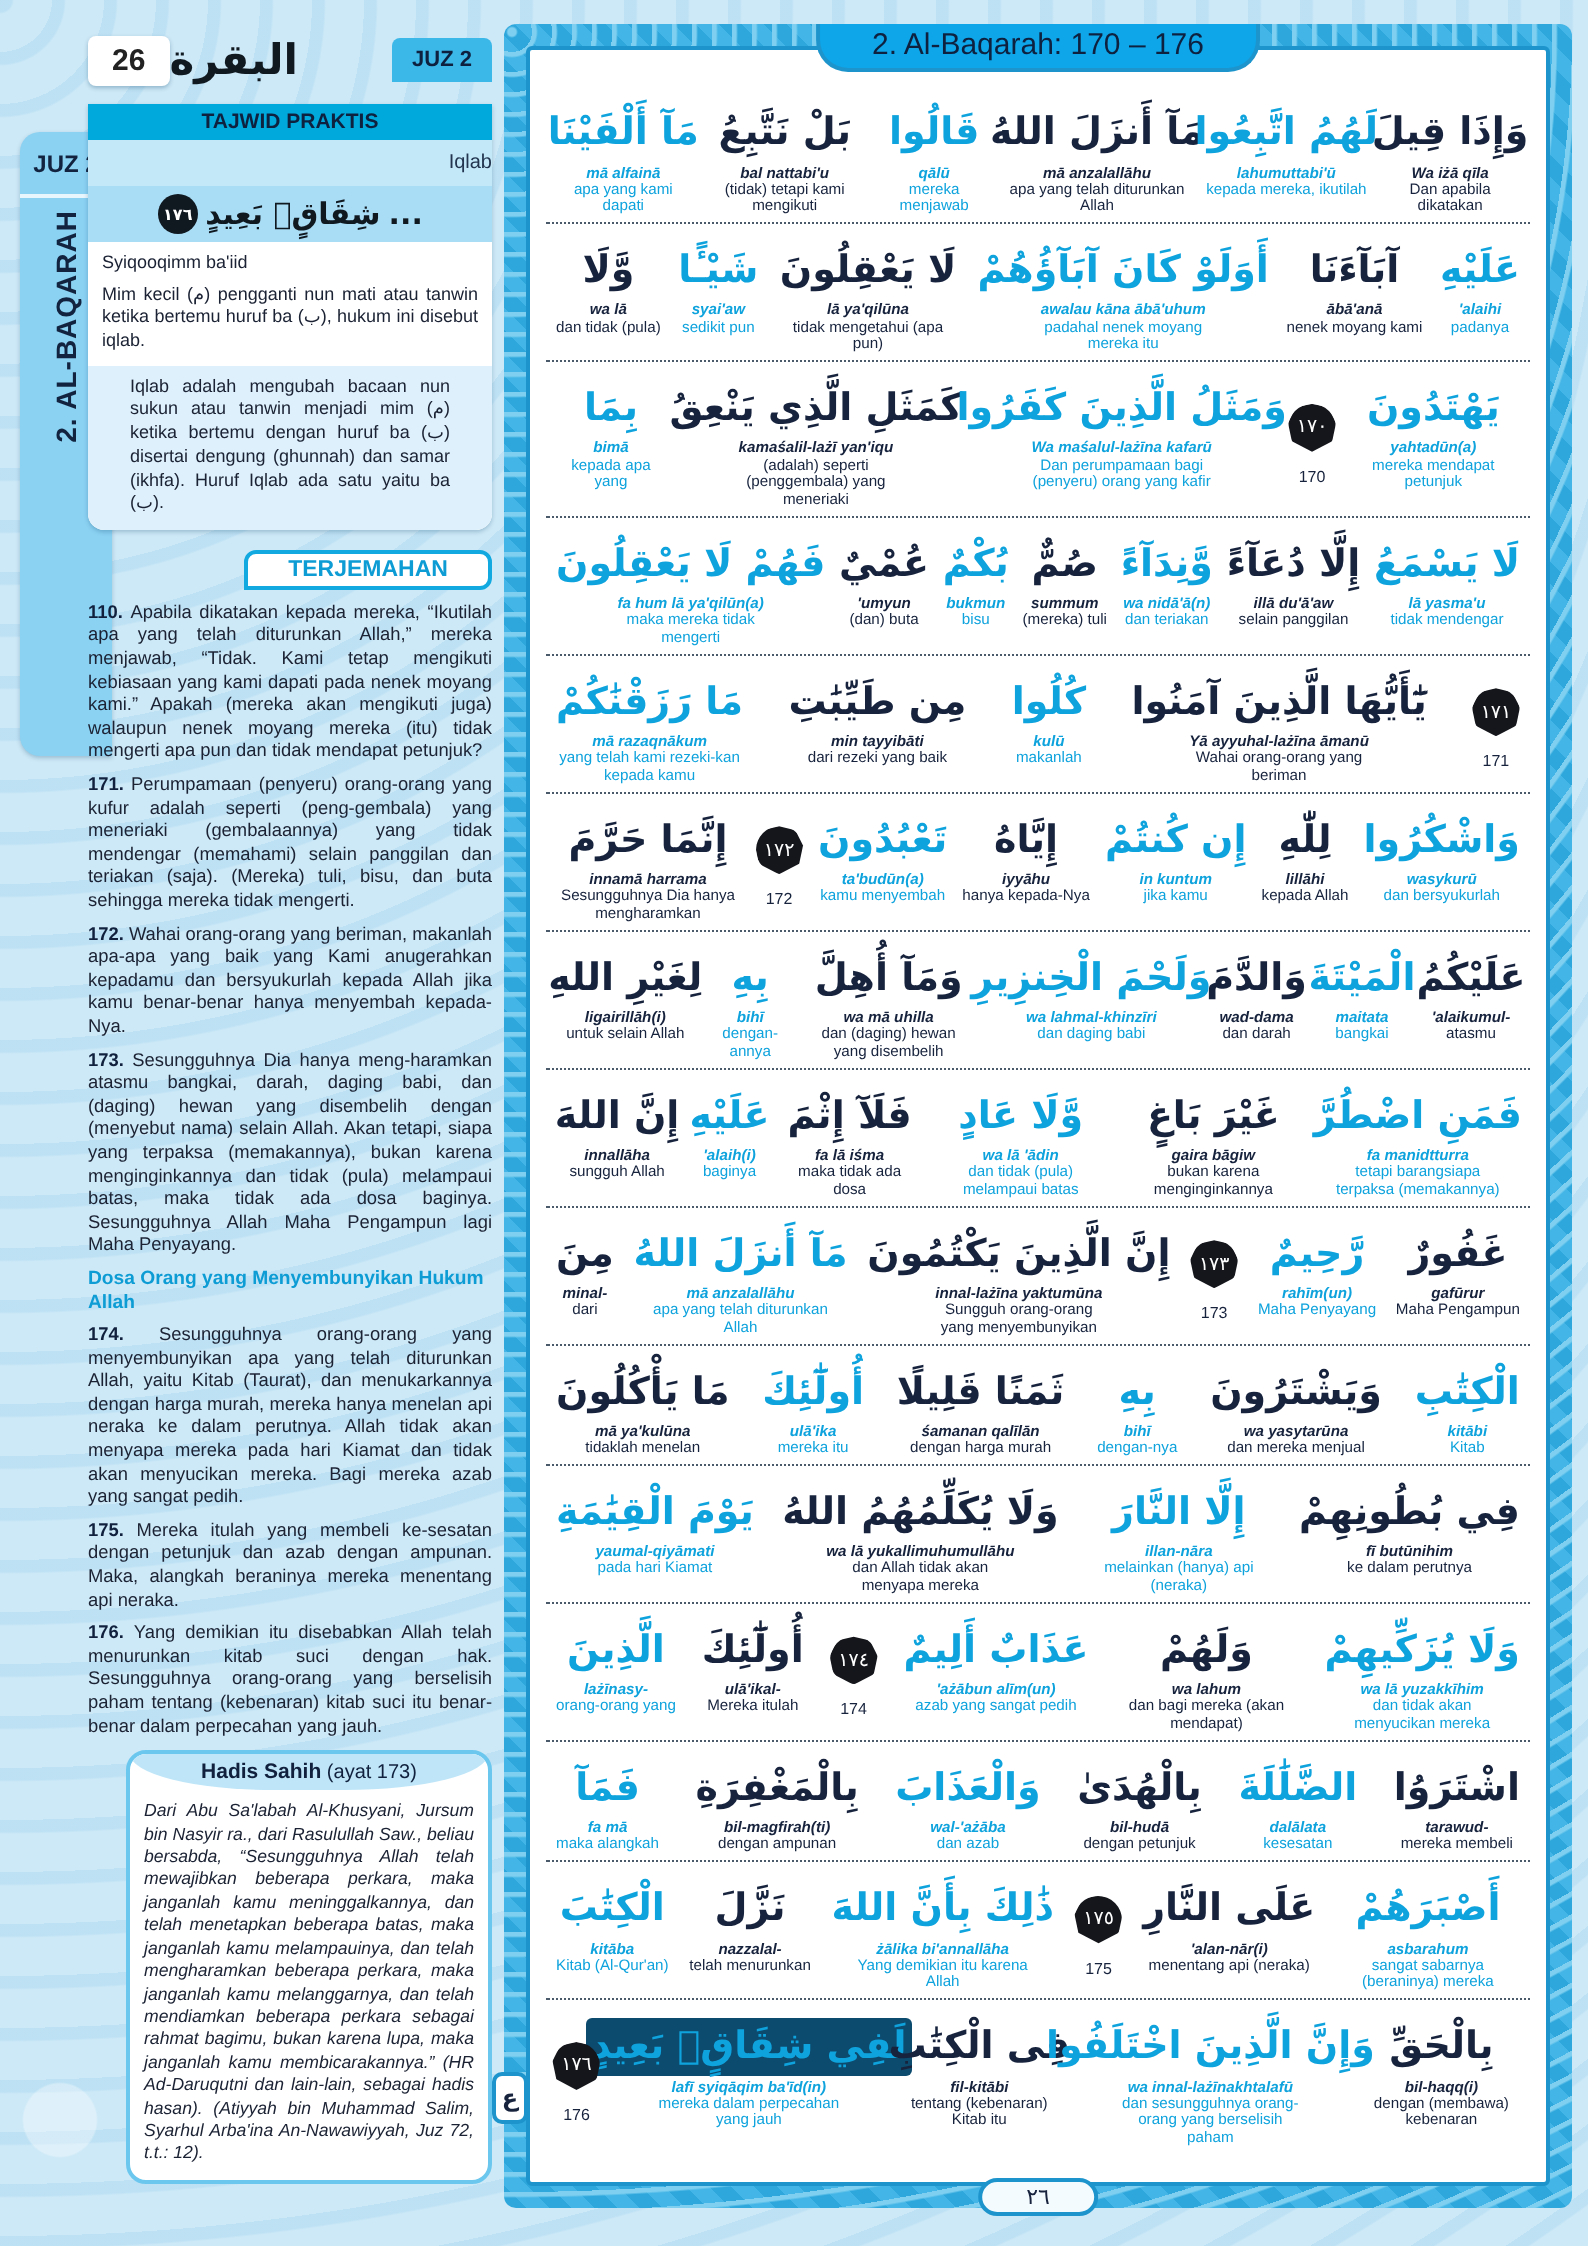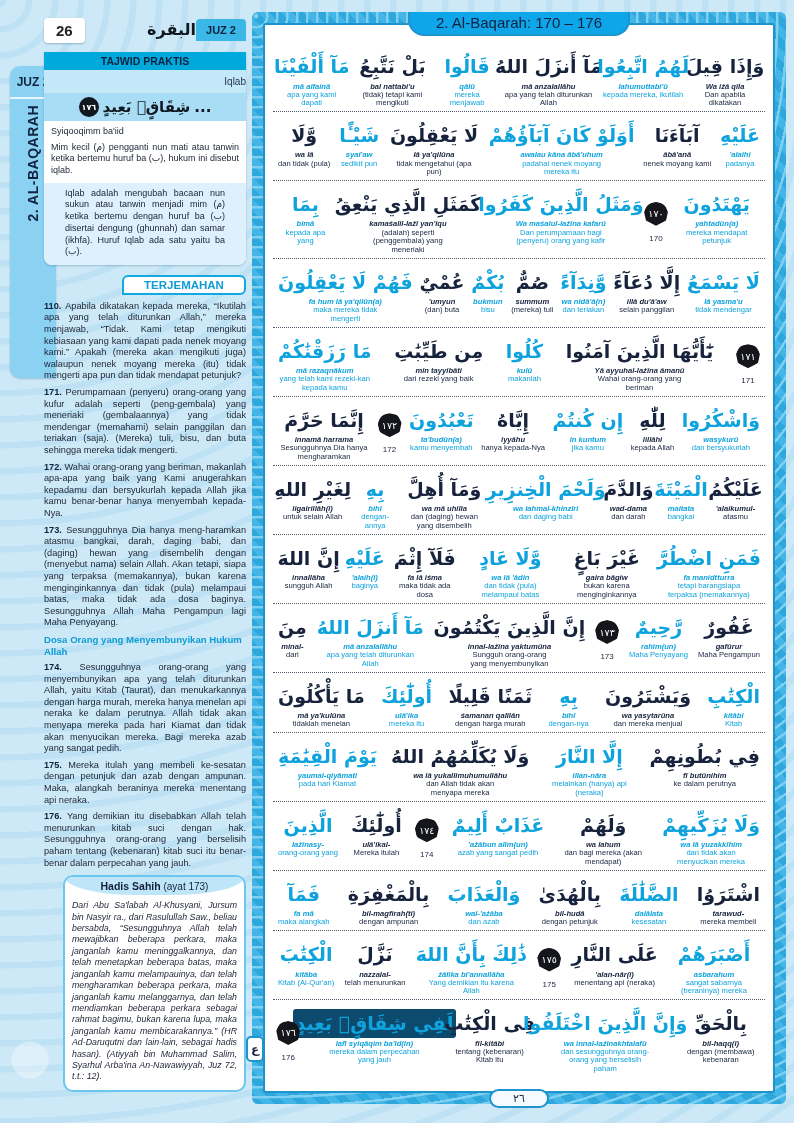--- a/index.html
+++ b/index.html
@@ -30,22 +30,22 @@
     font-weight:bold; font-size:14px; color:#12233f; letter-spacing:.5px;
   }
 
   
   .leftcol{ position:absolute; left:44px; top:12px; width:202px; }
   .lc-head{ display:flex; align-items:center; height:36px; position:relative; }
   .pageno{
     background:#fff; border-radius:4px; font-weight:bold; font-size:15px; color:#222;
     padding:4px 12px; box-shadow:0 1px 2px rgba(0,60,100,.3);
   }
-  .callig{ flex:1; text-align:right; font-family:"DejaVu Sans",sans-serif;
-    font-weight:bold; font-size:16px; color:#101820; line-height:1; }
+  .callig{ flex:1; text-align:left; font-family:"DejaVu Sans",sans-serif;
+    font-weight:bold; font-size:21px; color:#101820; line-height:1; }
   .juz-badge{
     background:#3bb7e8; color:#0e2240; font-weight:bold; font-size:11px;
     padding:5px 10px; border-radius:4px 4px 0 0;
   }
 
   .tajwid{ margin-top:4px; background:#fff; border-radius:0 0 8px 8px; overflow:hidden;
     box-shadow:0 1px 2px rgba(0,60,100,.25); }
   .tj-title{ background:#00a9dc; color:#0e2240; font-weight:bold; font-size:10.5px;
     text-align:center; padding:3px 0; }
   .tj-sub{ background:#c3e8f8; color:#23354f; font-size:10px; text-align:right; padding:6px 0; }

